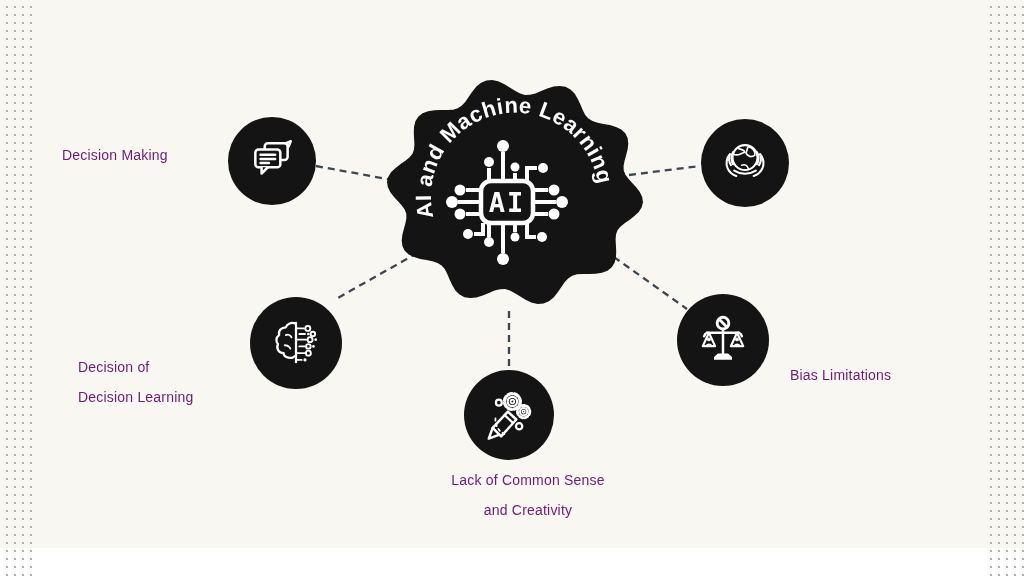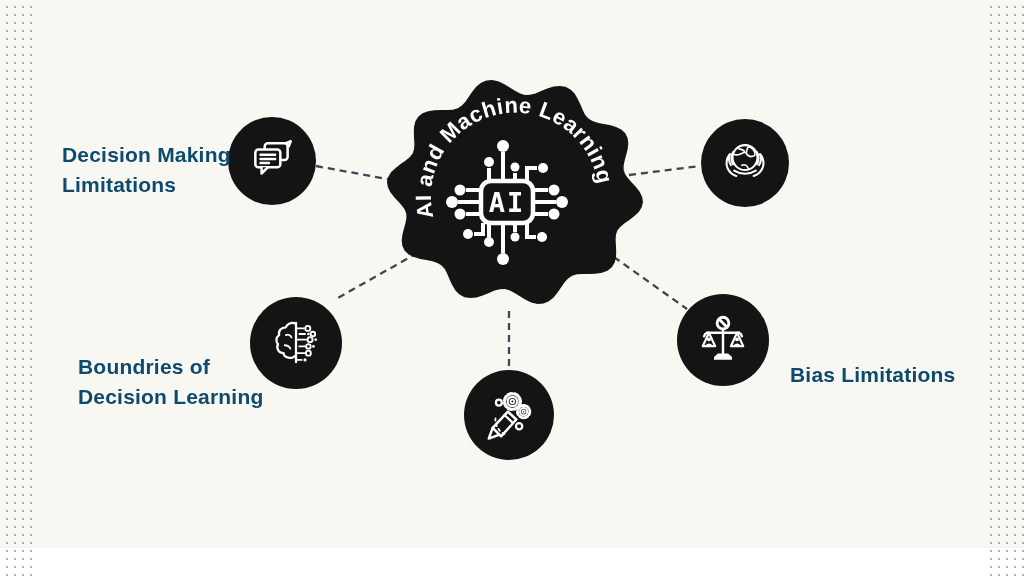--- a/index.html
+++ b/index.html
@@ -24,22 +24,22 @@
   }
   .chip-label{
     font-family:"DejaVu Sans Mono",monospace;font-weight:bold;font-size:27px;
     letter-spacing:2px;fill:#ffffff;text-anchor:middle;
   }
   .node{
     position:absolute;border-radius:50%;background:#141414;
     display:flex;align-items:center;justify-content:center;
   }
   .label{
-    position:absolute;font-weight:bold;font-size:21px;line-height:30px;
-    color:#0c4a6e;letter-spacing:.2px;white-space:nowrap;
+    position:absolute;font-weight:normal;font-size:14px;line-height:30px;
+    color:#701a75;letter-spacing:.2px;white-space:nowrap;
   }
   .label div{white-space:nowrap;}
   .label-center{text-align:center;}
 </style>
 </head>
 <body>
 
 <div class="canvas">
 
   <div class="bottom-strip"></div>
@@ -199,27 +199,30 @@
         <path d="M12,27 a14,14 0 0 0 8,14" stroke-width="1.6" stroke-dasharray="2 3"></path>
         <path d="M9.5,35.5 L23,21 l7.5,7 L17,43 z" stroke-width="2.2"></path>
         <path d="M9.5,35.5 L6,45 l9.5,-3.5" stroke-width="2.2"></path>
         <path d="M20,24 l7,6.5" stroke-width="2"></path>
       </g>
     </svg>
   </div>
 
   <div class="label" style="left:62px;top:140px;">
     <div>Decision Making</div>
-    <div>Limitations</div>
   </div>
 
 
   <div class="label" style="left:78px;top:352px;">
-    <div>Boundries of</div>
+    <div>Decision of</div>
     <div>Decision Learning</div>
   </div>
 
   <div class="label" style="left:790px;top:360px;text-align:center;">
     <div>Bias Limitations</div>
   </div>
 
+  <div class="label label-center" style="left:368px;top:465px;width:320px;">
+    <div>Lack of Common Sense</div>
+    <div>and Creativity</div>
+  </div>
 
 </div>
 
 </body></html>

